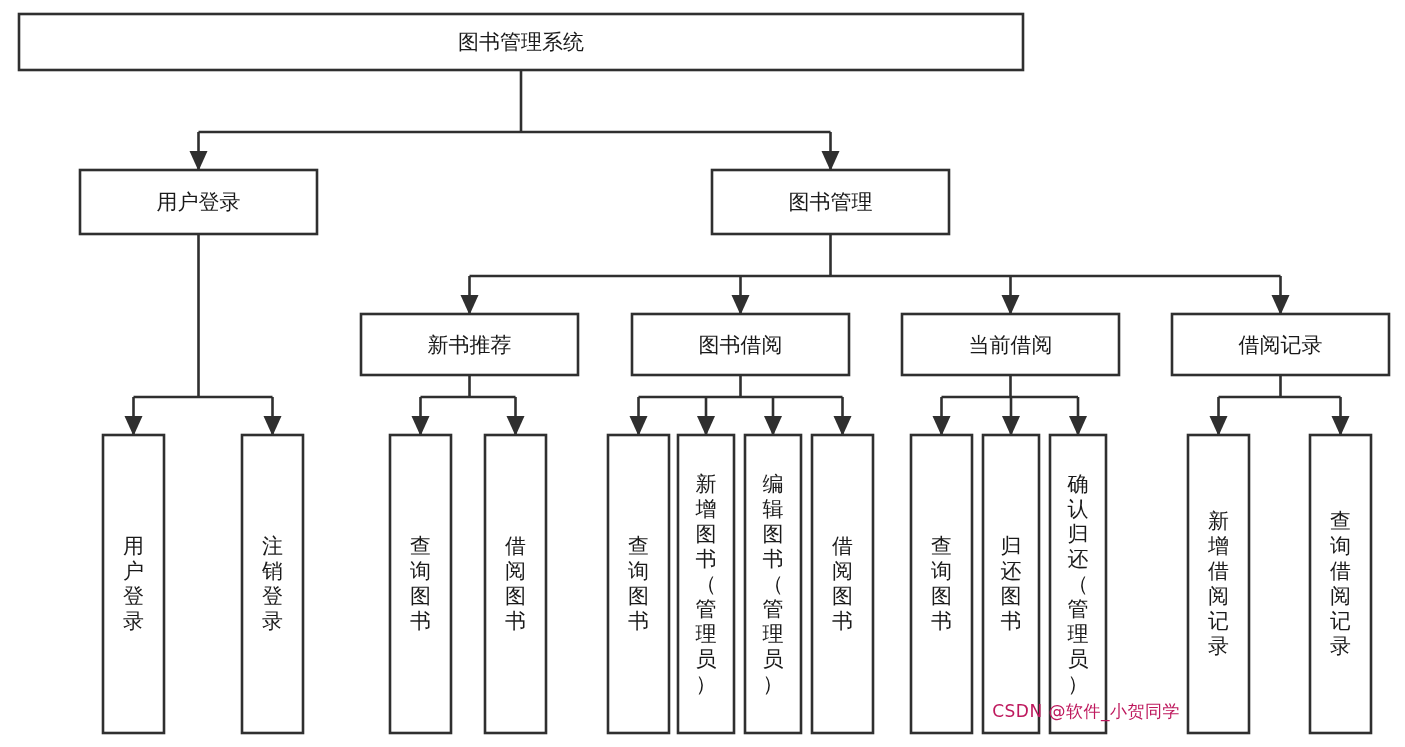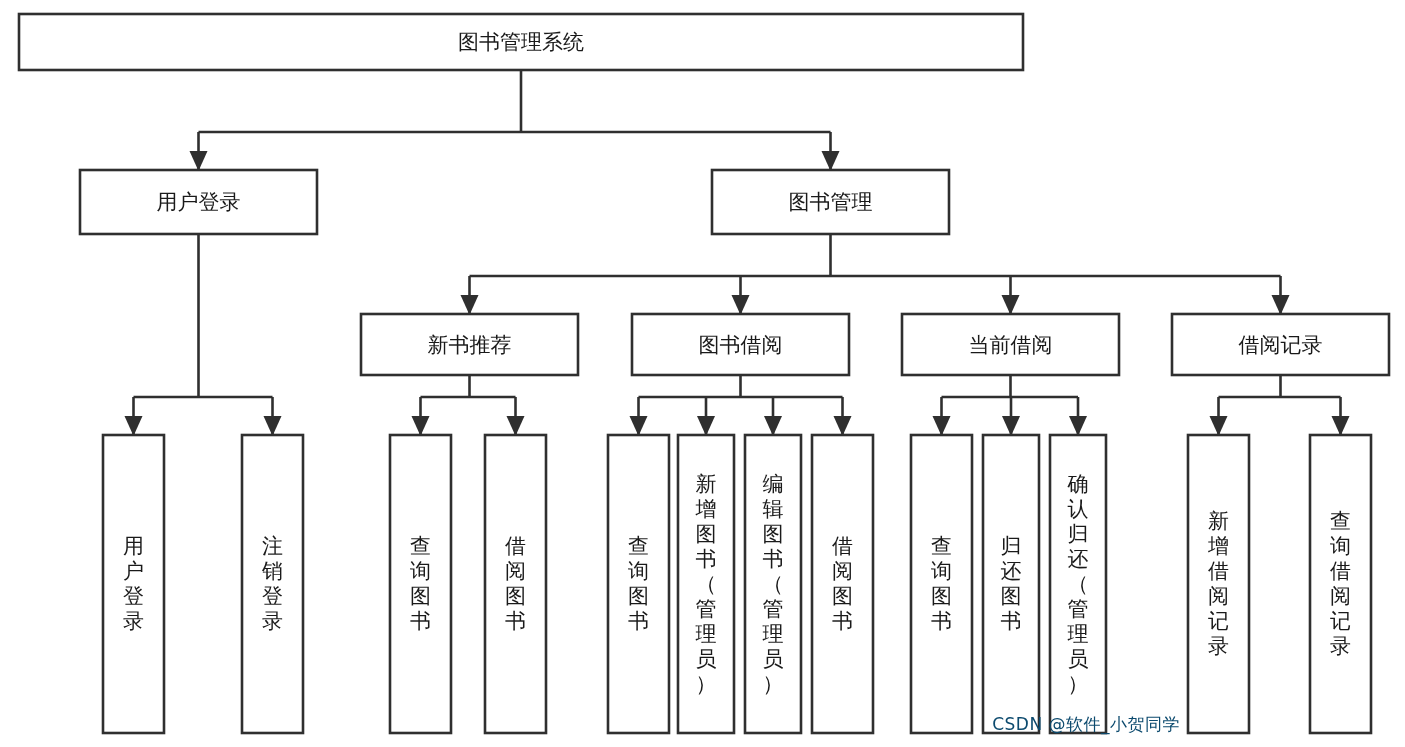--- a/index.html
+++ b/index.html
@@ -52,24 +52,24 @@
   }
   .node-label-v {
     fill: #1a1a1a;
     font-family: "DejaVu Sans", "Liberation Sans", sans-serif;
     font-size: 21px;
     text-anchor: middle;
   }
   .watermark {
     position: absolute;
     right: 8px;
-    bottom: 11px;
+    bottom: 24px;
     font-family: "DejaVu Sans", "Liberation Sans", sans-serif;
     font-size: 17px;
-    color: #0c4a6e;
+    color: #be185d;
     white-space: nowrap;
     letter-spacing: 0.5px;
   }
 </style>
 </head>
 <body>
 
 <div id="diagram-root">
   <svg class="diagram" viewBox="0 0 1405 747">
     <g id="connectors-layer">

